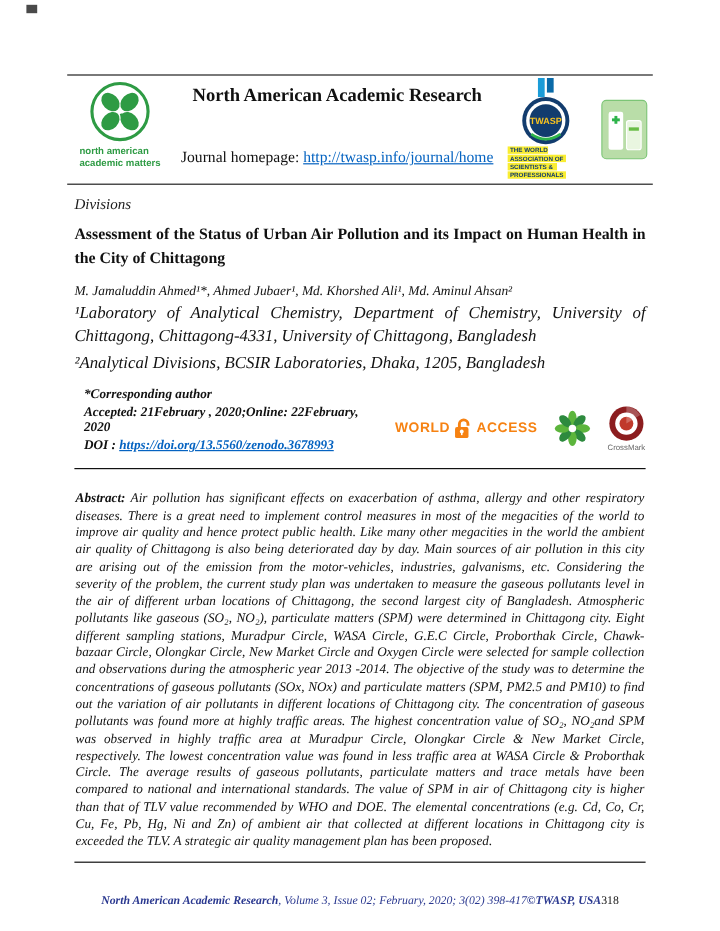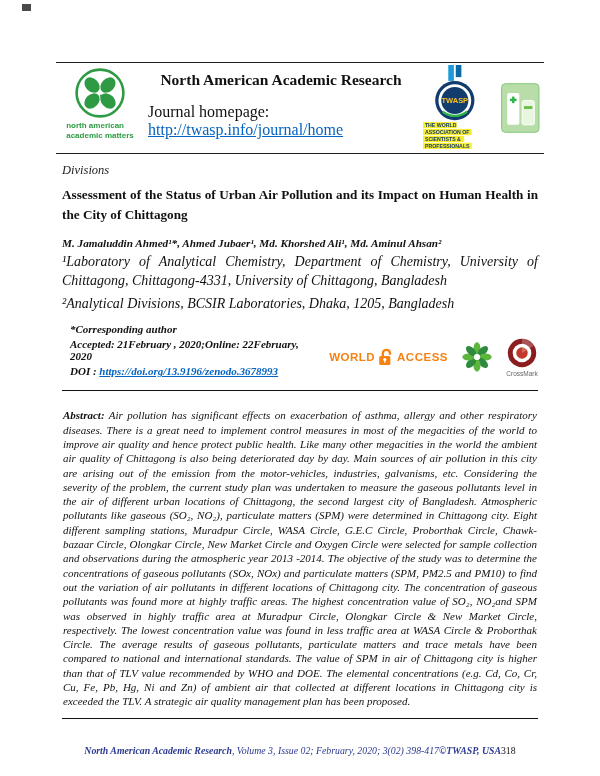--- a/index.html
+++ b/index.html
@@ -22,30 +22,30 @@
 
   
   .header { display: flex; align-items: stretch; height: 86px; margin: 2px 56px; }
   .logo-left { width: 88px; display: flex; flex-direction: column; align-items: center; padding-top: 2px; }
   .logo-left svg { width: 52px; height: 52px; }
   .naar-caption { margin-top: 2px; text-align: left; color: #2e9b44;
     font-family: "Liberation Sans", sans-serif; font-size: 8px; line-height: 1.2; font-weight: bold; }
   .header-center { flex: 1; display: flex; flex-direction: column; align-items: center;
     justify-content: space-between; padding: 6px 4px 12px; }
   .journal-title { margin: 0; font-size: 15.5px; font-weight: bold; }
-  .homepage-line { font-size: 16px; }
+  .homepage-line { font-size: 13px; }
   a.link { color: #0563C1; text-decoration: underline; cursor: pointer; font-style: inherit; }
   .logo-right { width: 126px; display: flex; align-items: flex-end; }
   .logo-right svg { width: 126px; height: 86px; }
 
   
   .section-label { margin: 9px 62px 0; font-style: italic; font-size: 12.5px; color: #1c1c1c; }
   .article-title { margin: 7px 62px 0; font-size: 13.2px; font-weight: bold;
     line-height: 1.5; text-align: justify; }
-  .authors { margin: 12px 62px 0; font-size: 11.2px; font-weight: bold; font-style: italic; }
+  .authors { margin: 12px 62px 0; font-size: 11.2px; font-weight: normal; font-style: italic; }
   .affiliation { margin: 3px 62px 0; font-size: 14px; font-style: italic;
     line-height: 1.4; text-align: justify; }
 
   .meta-row { display: flex; margin: 10px 62px 0; align-items: flex-end; }
   .meta-left { flex: 1; }
   .meta-left p { margin: 0 8px 3px; font-size: 11px; font-style: italic; font-weight: bold; }
   .badges { display: flex; align-items: center; gap: 13px; padding-bottom: 3px; }
   .oa-badge { display: flex; align-items: center; gap: 3px;
     font-family: "Liberation Sans", sans-serif; font-weight: bold;
     font-size: 11.5px; letter-spacing: 0.5px; color: #f68212; }
@@ -146,21 +146,21 @@
   <p class="authors">M. Jamaluddin Ahmed¹*, Ahmed Jubaer¹, Md. Khorshed Ali¹, Md. Aminul Ahsan²</p>
 
   <p class="affiliation">¹Laboratory of Analytical Chemistry, Department of Chemistry, University of Chittagong, Chittagong-4331, University of Chittagong, Bangladesh</p>
   <p class="affiliation">²Analytical Divisions, BCSIR Laboratories, Dhaka, 1205, Bangladesh</p>
 
   <div class="meta-row">
     <div class="meta-left">
       <p>*Corresponding author</p>
       <p>Accepted: 21February , 2020;Online: 22February, 2020</p>
       <p>
-        <span>DOI : </span><a class="link">https://doi.org/13.9196/zenodo.3678993</a>
+        <span>DOI : </span><a class="link">https://doi.org/13.5560/zenodo.3678993</a>
       </p>
     </div>
     <div class="badges">
       <div class="oa-badge">
         <span>WORLD</span>
         <svg width="16" height="21" viewBox="0 0 20 24" aria-hidden="true">
           <path d="M6,10 V7 a4.5,4.5 0 0 1 9,0 v1.5" fill="none" stroke="#f68212" stroke-width="3"></path>
           <rect x="1.5" y="10" width="14" height="11.5" rx="2" fill="#f68212"></rect>
           <circle cx="8.5" cy="14.5" r="2" fill="#ffffff"></circle>
           <rect x="7.7" y="14.8" width="1.6" height="3.6" fill="#ffffff"></rect>

